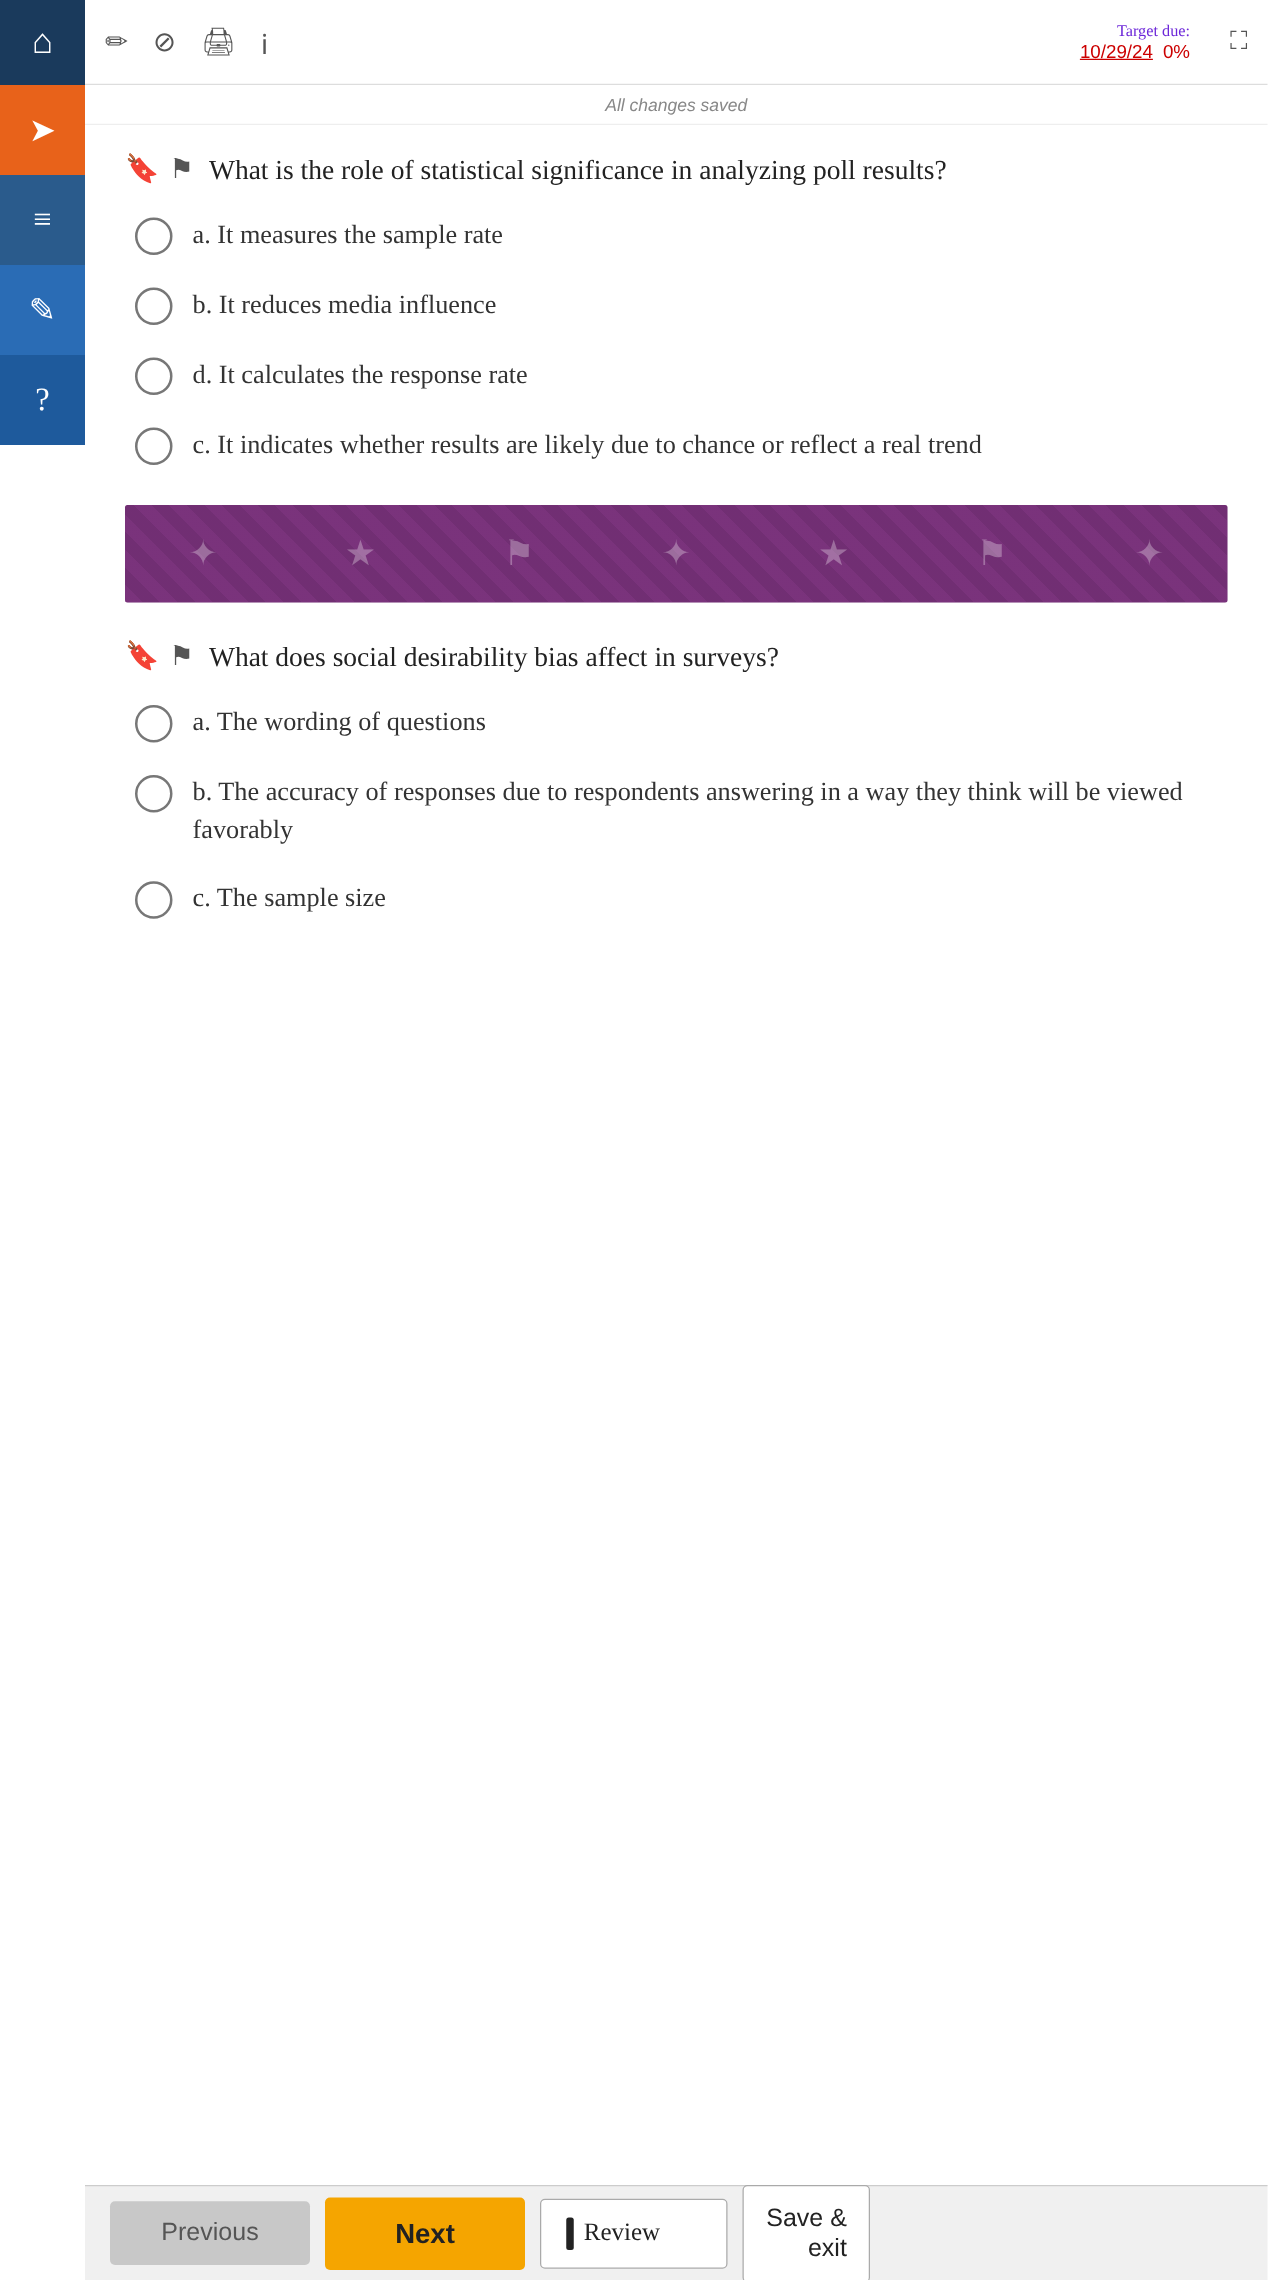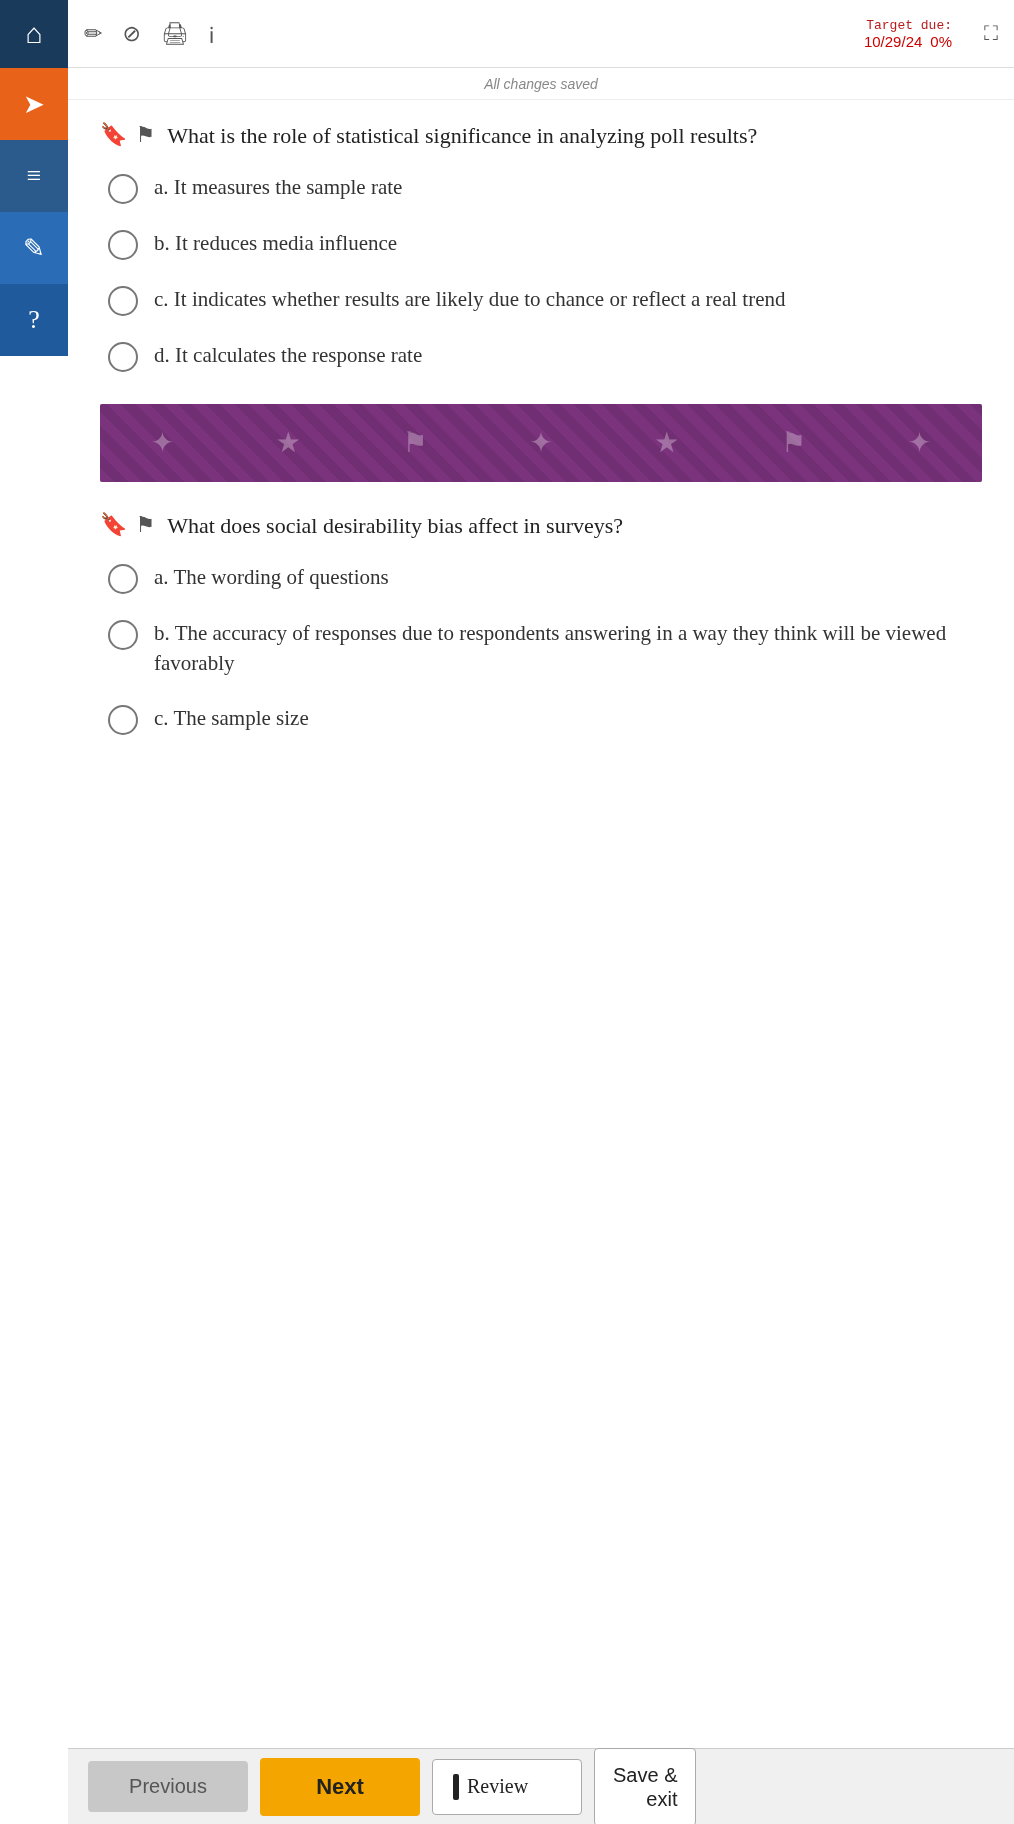--- a/index.html
+++ b/index.html
@@ -91,28 +91,29 @@
       color: #555;
       cursor: pointer;
     }
     .toolbar-spacer { flex: 1; }
     .toolbar-target {
       display: flex;
       flex-direction: column;
       align-items: flex-end;
     }
     .target-label {
-      color: #b91c1c;
+      color: #6d28d9;
       font-size: 13px;
-      font-family: Liberation Mono, monospace;
+      font-family: Liberation Serif, serif;
     }
     .target-date {
       color: #cc0000;
       font-size: 15px;
       font-family: Arial, sans-serif;
+      text-decoration: underline;
     }
     .target-pct {
       color: #cc0000;
       font-size: 15px;
       font-family: Arial, sans-serif;
       margin-left: 8px;
     }
     .target-row {
       display: flex;
       align-items: center;
@@ -362,26 +363,26 @@
       <span class="option-label"><span>a.</span> <span>It measures the sample rate</span></span>
     </div>
 
     <div class="option-row">
       <div class="radio-btn"></div>
       <span class="option-label"><span>b.</span> <span>It reduces media influence</span></span>
     </div>
 
     <div class="option-row">
       <div class="radio-btn"></div>
+      <span class="option-label"><span>d.</span> <span>It calculates the response rate</span></span>
+    </div>
+
+    <div class="option-row">
+      <div class="radio-btn"></div>
       <span class="option-label"><span>c.</span> <span>It indicates whether results are likely due to chance or reflect a real trend</span></span>
-    </div>
-
-    <div class="option-row">
-      <div class="radio-btn"></div>
-      <span class="option-label"><span>d.</span> <span>It calculates the response rate</span></span>
     </div>
   </div>
 
   <div class="decorative-banner">
     <div class="banner-inner">
       <span class="banner-deco">✦</span>
       <span class="banner-deco">★</span>
       <span class="banner-deco">⚑</span>
       <span class="banner-deco">✦</span>
       <span class="banner-deco">★</span>

